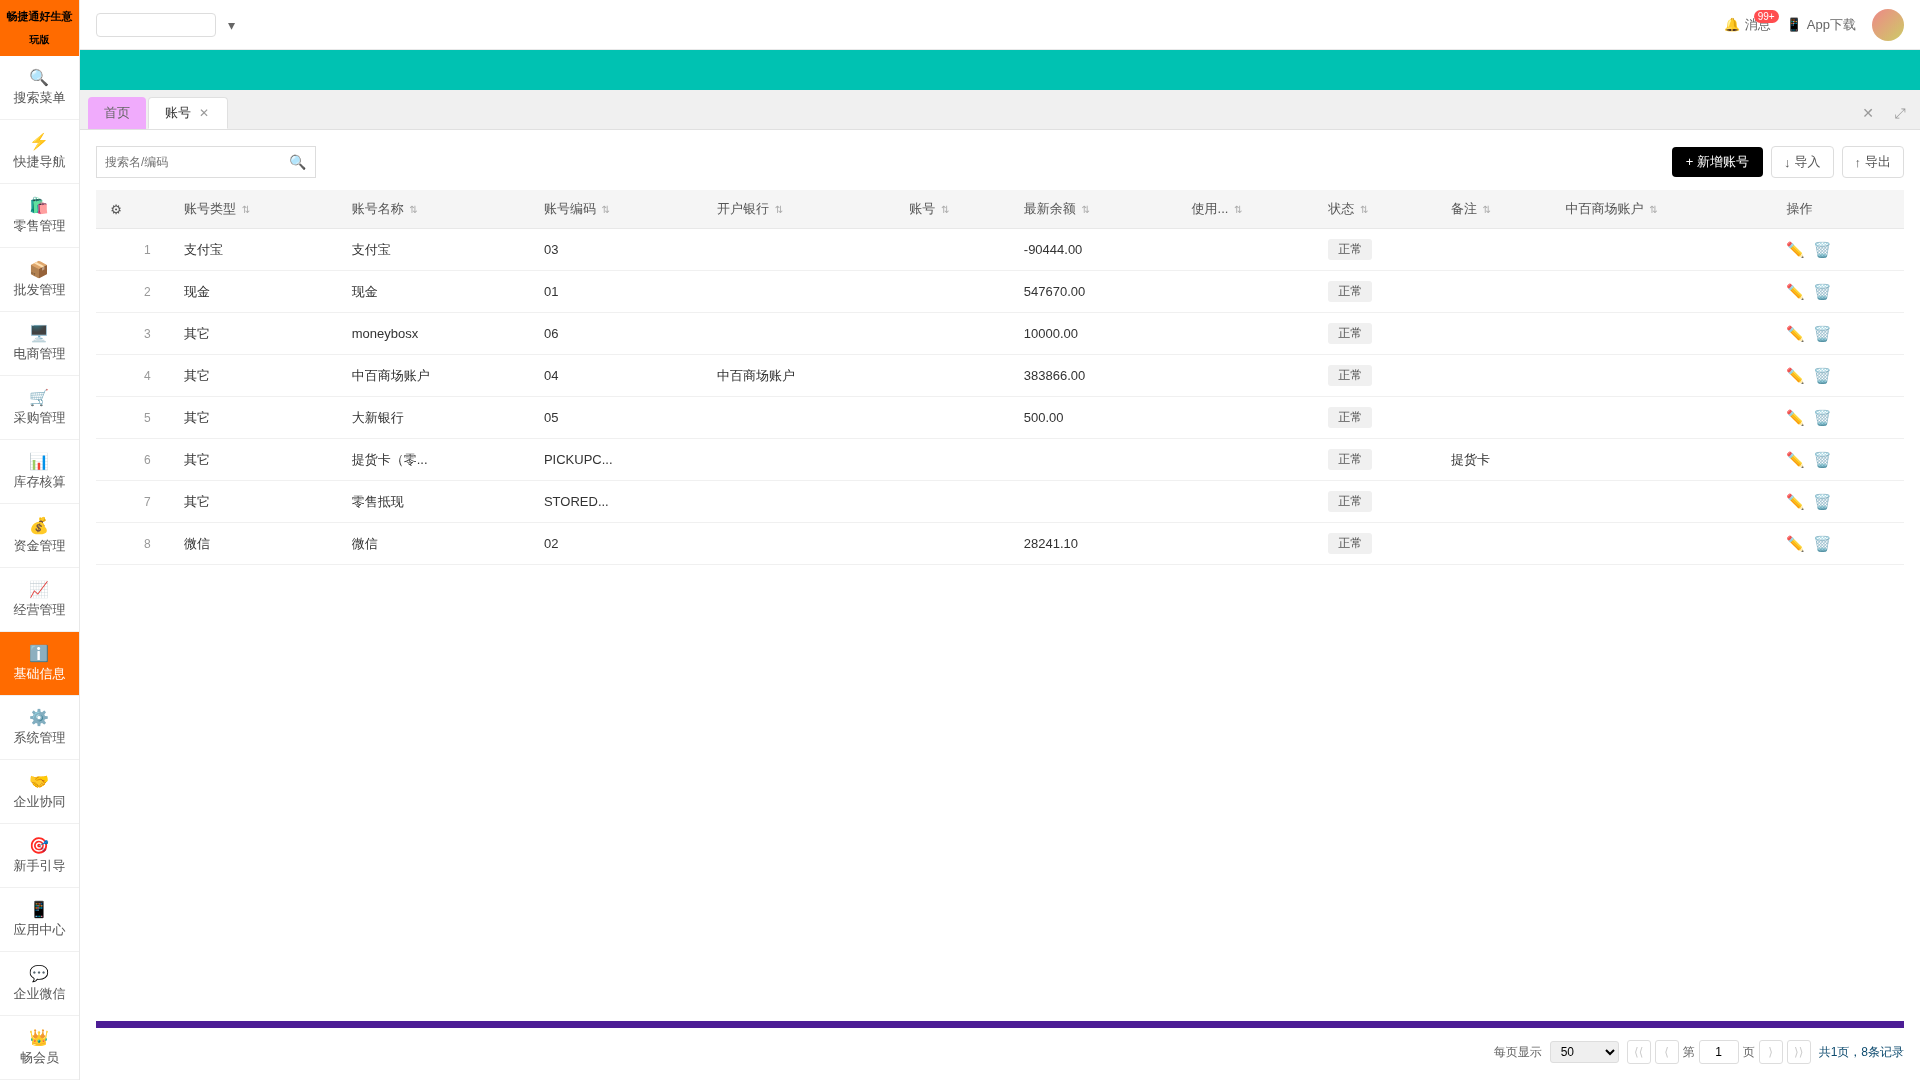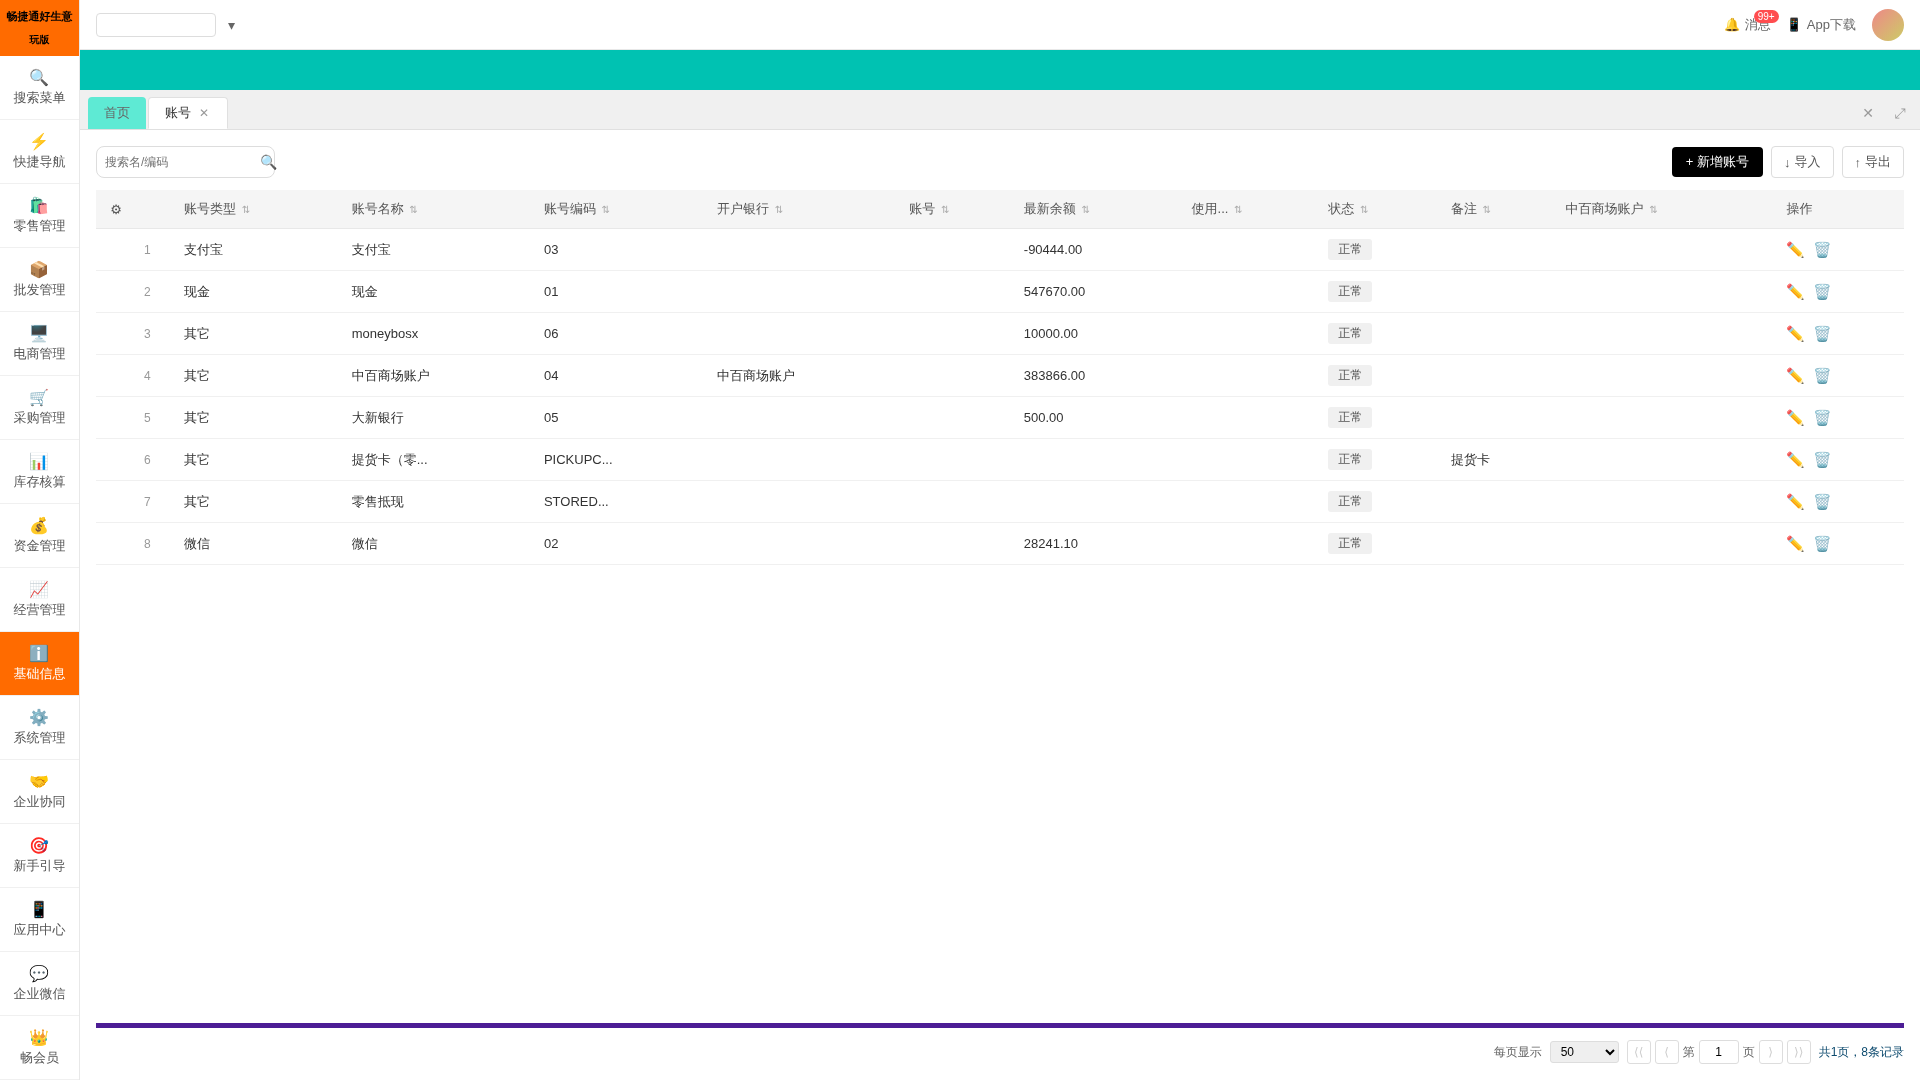--- a/index.html
+++ b/index.html
@@ -133,21 +133,21 @@
     }
     .tab {
       padding: 6px 16px;
       cursor: pointer;
       border-radius: 4px 4px 0 0;
       font-size: 13px;
       display: flex;
       align-items: center;
       gap: 6px;
       height: 32px;
-      background: #5eead4;
+      background: #f0abfc;
       color: #666;
       margin-right: 2px;
     }
     .tab.active {
       background: white;
       color: #333;
       border: 1px solid #e0e0e0;
       border-bottom: 1px solid white;
     }
     .tab-close {
@@ -193,23 +193,23 @@
     .toolbar {
       display: flex;
       align-items: center;
       justify-content: space-between;
       margin-bottom: 12px;
     }
     .search-box {
       display: flex;
       align-items: center;
       border: 1px solid #ddd;
-      border-radius: 8px;
+      border-radius: 0;
       padding: 0 8px;
-      width: 179px;
+      width: 220px;
       height: 32px;
       background: #fff;
     }
     .search-box input {
       border: none;
       outline: none;
       flex: 1;
       font-size: 12px;
       color: #666;
     }
@@ -308,21 +308,21 @@
       font-size: 15px;
     }
 
     
     .pagination {
       display: flex;
       align-items: center;
       justify-content: flex-end;
       padding: 12px 0 0 0;
       gap: 8px;
-      border-top: 5px solid #4c1d95;
+      border-top: 7px solid #4c1d95;
       margin-top: 8px;
     }
     .page-size-label { color: #666; font-size: 12px; }
     .page-size-select {
       border: 1px solid #ddd;
       border-radius: 3px;
       padding: 2px 20px 2px 6px;
       font-size: 12px;
       cursor: pointer;
       appearance: auto;

